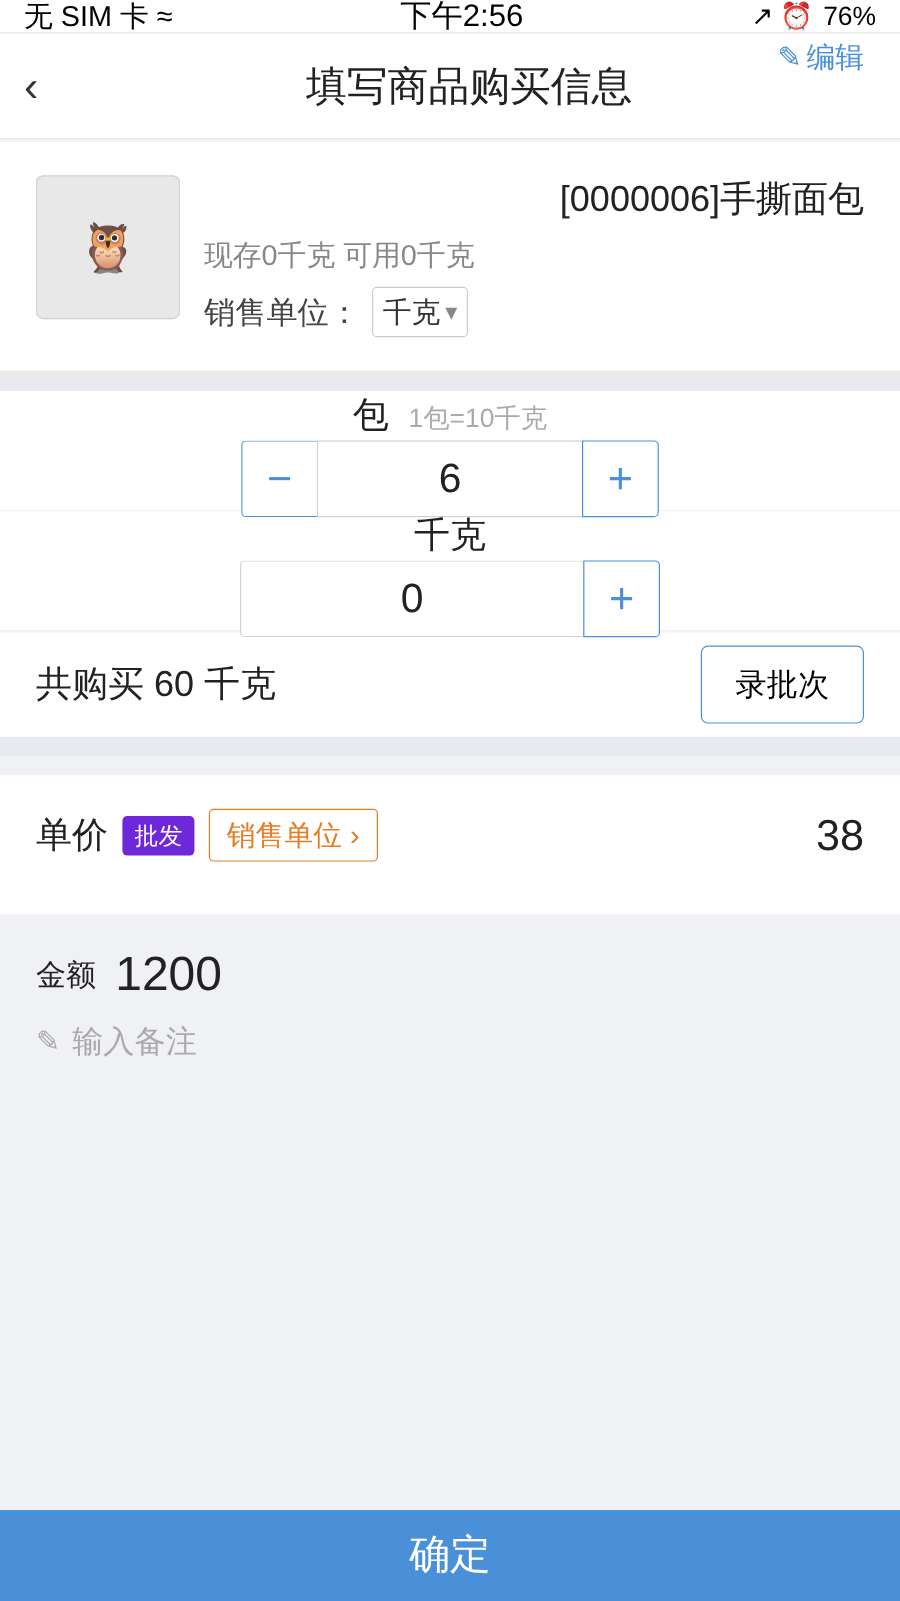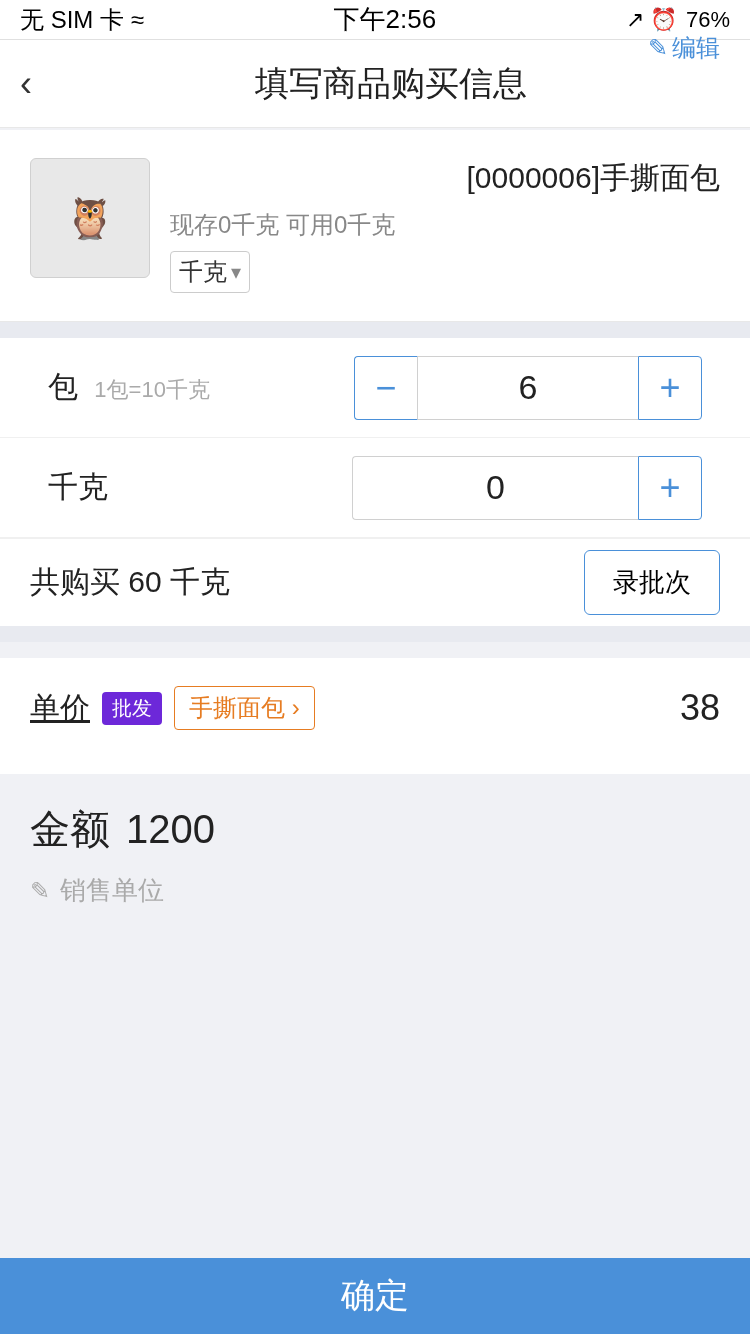--- a/index.html
+++ b/index.html
@@ -9,21 +9,21 @@
       min-height: 1334px;
       font-family: -apple-system, "PingFang SC", "Helvetica Neue", Arial, sans-serif;
       background: #f0f1f5;
       font-size: 28px;
       position: relative;
     }
 
     
     .status-bar {
       width: 750px;
-      height: 40px;
+      height: 28px;
       background: #fff;
       display: flex;
       align-items: center;
       justify-content: space-between;
       padding: 0 20px;
       font-size: 24px;
       color: #000;
       border-bottom: 1px solid #e0e0e0;
     }
     .status-left {
@@ -147,23 +147,24 @@
       background: #e8eaf0;
     }
 
     
     .input-section {
       background: #fff;
     }
     .input-row {
       display: flex;
       align-items: center;
-      padding: 0 48px;
+      padding: 0 26px;
       height: 100px;
       border-bottom: 1px solid #f0f0f0;
+      flex-direction: column;
     }
     .input-label {
       font-size: 30px;
       color: #222;
       flex: 1;
     }
     .input-label-sub {
       font-size: 22px;
       color: #aaa;
       margin-left: 8px;
@@ -256,21 +257,20 @@
       margin-bottom: 24px;
     }
     .price-left {
       display: flex;
       align-items: center;
       gap: 12px;
     }
     .price-label {
       font-size: 30px;
       color: #222;
-      text-decoration: underline;
     }
     .badge-pifa {
       background: #6d28d9;
       color: #fff;
       font-size: 20px;
       padding: 3px 10px;
       border-radius: 4px;
     }
     .price-ref-btn {
       border: 1.5px solid #e67c22;
@@ -295,21 +295,21 @@
       background: #f0f1f5;
       padding: 28px 30px 20px;
     }
     .amount-row {
       display: flex;
       align-items: center;
       gap: 16px;
       margin-bottom: 16px;
     }
     .amount-label {
-      font-size: 40px;
+      font-size: 25px;
       color: #222;
     }
     .amount-value {
       font-size: 40px;
       color: #222;
       font-weight: 500;
     }
     .remark-row {
       display: flex;
       align-items: center;
@@ -368,20 +368,21 @@
 </div>
 
 <div class="product-card">
   <div class="product-image">
     <span>🦉</span>
   </div>
   <div class="product-info">
     <div class="product-name">[0000006]手撕面包</div>
     <div class="product-stock">现存0千克  可用0千克</div>
     <div class="product-unit-row">
+      <span>销售单位：</span>
       <div class="unit-dropdown">
         <span>千克</span>
       </div>
     </div>
   </div>
   <div class="edit-btn">
     <span>✎</span>
     <span>编辑</span>
   </div>
 </div>
@@ -423,33 +424,33 @@
 </div>
 
 <div class="section-divider"></div>
 
 <div class="price-section">
   <div class="price-row">
     <div class="price-left">
       <span class="price-label">单价</span>
       <span class="badge-pifa">批发</span>
       <button class="price-ref-btn">
-        <span>手撕面包 ›</span>
+        <span>销售单位 ›</span>
       </button>
     </div>
     <span class="price-value">38</span>
   </div>
 </div>
 
 <div class="amount-section">
   <div class="amount-row">
     <span class="amount-label">金额</span>
     <span class="amount-value">1200</span>
   </div>
   <div class="remark-row">
     <span class="pencil-icon">✎</span>
-    <span>销售单位</span>
+    <span>输入备注</span>
   </div>
 </div>
 
 <div class="empty-area" style="height: 300px;"></div>
 
 <div class="bottom-btn">确定</div>
 
 </body></html>

